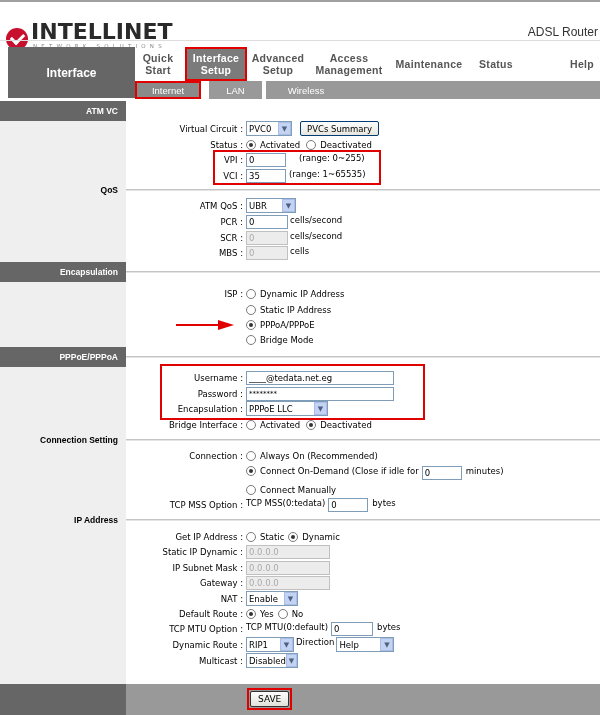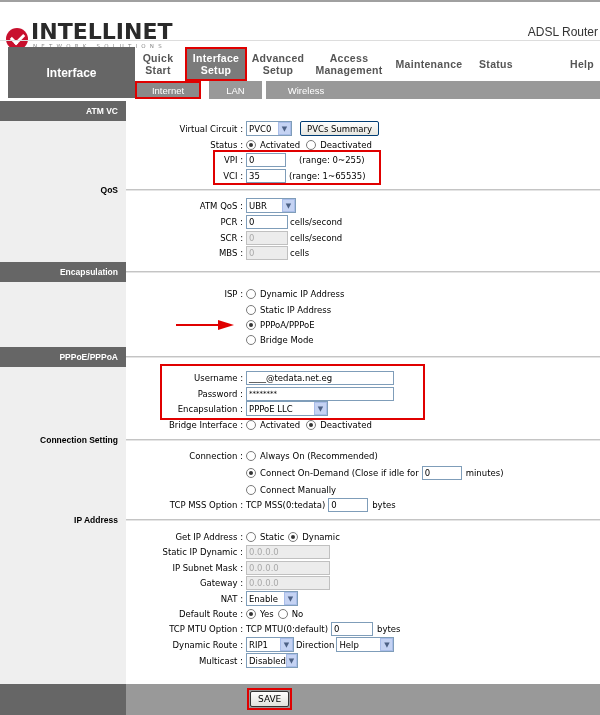--- a/index.html
+++ b/index.html
@@ -21,21 +21,21 @@
   .subnav { left: 135px; top: 81px; width: 465px; height: 18px; background: #999999; display: flex; }
   .sub-item { color: #fff; font-size: 9.5px; font-family: "Liberation Sans", sans-serif; display: flex; align-items: center; justify-content: center; height: 18px; }
   .sub-item.active { outline: 2px solid #e00000; outline-offset: -2px; background: #8a8a8a; }
   .sub-sep { width: 4px; height: 18px; background: #fff; }
   .sidebar { left: 0; top: 101px; width: 126px; height: 583px; background: #efefef; }
   .sec-head { left: 0; width: 126px; height: 20px; background: #666666; color: #fff; font-weight: bold; font-size: 8.5px; text-align: right; padding-right: 8px; line-height: 20px; font-family: "Liberation Sans", sans-serif; }
   .sec-label { left: 0; width: 126px; height: 14px; color: #000; font-weight: bold; font-size: 8.5px; text-align: right; padding-right: 8px; line-height: 14px; font-family: "Liberation Sans", sans-serif; }
   .sec-rule { left: 126px; width: 474px; height: 2px; background: #c4c4c4; border-bottom: 1px solid #e4e4e4; }
   .row { position: absolute; left: 126px; width: 554px; height: 15px; display: flex; align-items: center; }
   .lbl { width: 120px; text-align: right; padding-right: 3px; font-size: 8.5px; white-space: nowrap; }
-  .val { display: flex; align-items: center; font-size: 8.5px; white-space: nowrap; }
+  .val { display: flex; font-size: 8.5px; white-space: nowrap; }
   .inp { height: 14px; border: 1px solid #7f9db9; background: #fff; font-size: 8.5px; padding-left: 2px; line-height: 12px; font-family: "DejaVu Sans", sans-serif; color: #000; }
   .inp.dis { background: #ececec; color: #aaa; border-color: #c0c0c0; }
   .sel { height: 15px; border: 1px solid #7f9db9; background: #fff; font-size: 8.5px; padding-left: 2px; display: flex; align-items: center; justify-content: space-between; }
   .sel-arrow { width: 13px; height: 13px; background: #c5d3f3; border: 1px solid #a9bde9; display: flex; align-items: center; justify-content: center; font-size: 7px; color: #4d6185; margin-right: 0; }
   .radio { width: 10px; height: 10px; border-radius: 50%; border: 1px solid #7a7a7a; background: #fff; display: inline-block; position: relative; margin-right: 4px; }
   .radio.on::after { content: ""; position: absolute; left: 2px; top: 2px; width: 4px; height: 4px; border-radius: 50%; background: #333; }
   .btn { height: 15px; padding: 0 6px; border: 1px solid #003c74; border-radius: 2px; background: linear-gradient(#fefefe, #e6e6e0); font-size: 8.5px; display: flex; align-items: center; margin-left: 8px; }
   .redbox { border: 2px solid #e00000; }
   .footer { left: 0; top: 684px; width: 600px; height: 31px; background: #999; }
   .footer-left { left: 0; top: 684px; width: 126px; height: 31px; background: #666; }

